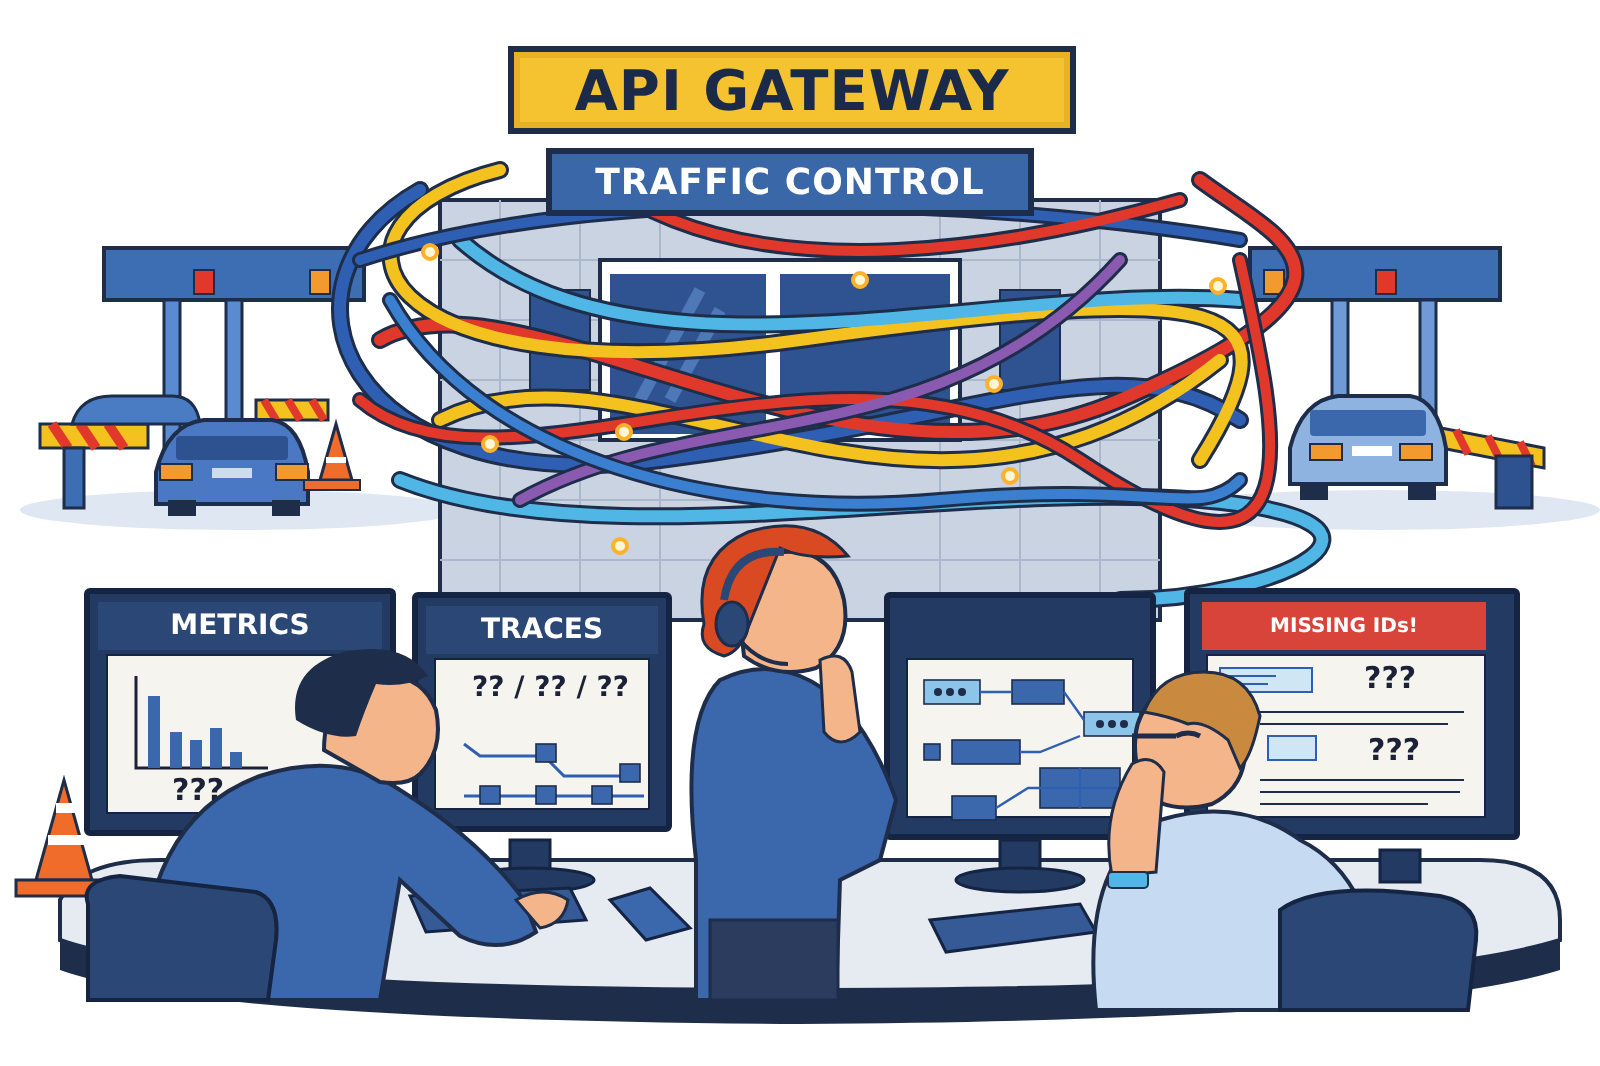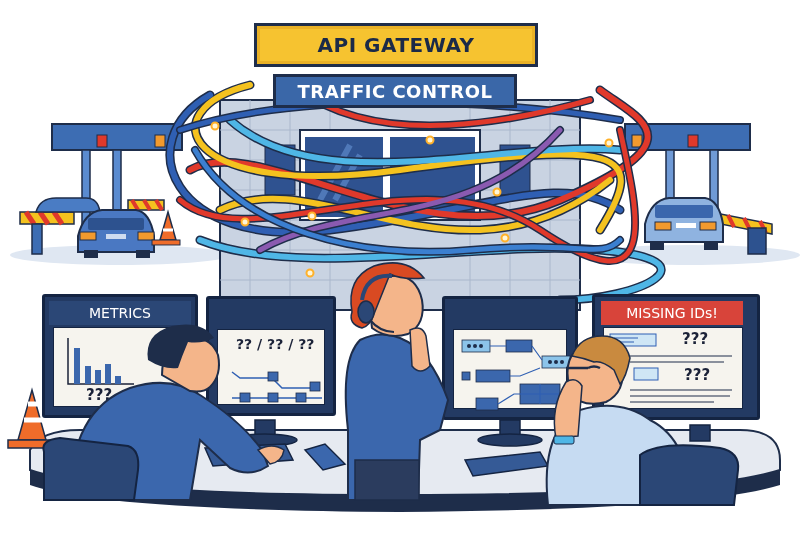--- a/index.html
+++ b/index.html
@@ -9,21 +9,21 @@
   .layer { position: absolute; left: 0; top: 0; }
 
   
   .sign-main {
     position: absolute; left: 254px; top: 23px; width: 284px; height: 44px;
     background: #f6c330; border: 3px solid #1e2d4a; 
     display: flex; align-items: center; justify-content: center;
     box-shadow: inset 0 0 0 3px #e9b126;
   }
   .sign-main span {
-    font-family: "DejaVu Sans", sans-serif; font-weight: bold; font-size: 20px;
+    font-family: "DejaVu Sans", sans-serif; font-weight: bold; font-size: 28px;
     color: #1b2a48; letter-spacing: 0.5px;
   }
   .sign-sub {
     position: absolute; left: 273px; top: 74px; width: 244px; height: 34px;
     background: #3a67a8; border: 3px solid #1e2d4a;
     display: flex; align-items: center; justify-content: center;
   }
   .sign-sub span {
     font-family: "DejaVu Sans", sans-serif; font-weight: bold; font-size: 18px;
     color: #ffffff; letter-spacing: 0.5px;
@@ -32,32 +32,32 @@
   
   .monitor {
     position: absolute; background: #233a63; border: 3px solid #142442; border-radius: 3px;
   }
   .monitor .title-bar {
     position: absolute; left: 4px; right: 4px; top: 4px; height: 24px;
     display: flex; align-items: center; justify-content: center;
     background: #2b4776;
   }
   .monitor .title-bar span {
-    font-family: "DejaVu Sans", sans-serif; font-weight: normal; font-size: 14px; color: #ffffff;
+    font-family: "DejaVu Sans", sans-serif; font-weight: bold; font-size: 14px; color: #ffffff;
   }
   .monitor .screen {
     position: absolute; left: 8px; right: 8px; top: 30px; bottom: 8px;
     background: #f6f4ee; border: 1px solid #142442;
   }
   .qq {
     position: absolute; font-family: "DejaVu Sans", sans-serif; font-weight: bold;
     color: #1b2238; font-size: 15px;
   }
   .missing .title-bar { background: #d8443a; left: 6px; right: 14px; }
-  .missing .title-bar span { font-size: 14px; }
+  .missing .title-bar span { font-size: 10px; }
 </style>
 </head>
 <body>
 
 <div class="scene">
 
   <svg class="layer" width="800" height="533" viewBox="0 0 800 533">
 
     <ellipse cx="120" cy="255" rx="110" ry="10" fill="#dfe7f2"></ellipse>
     <ellipse cx="690" cy="255" rx="110" ry="10" fill="#dfe7f2"></ellipse>
@@ -202,20 +202,23 @@
         <rect x="31" y="38" width="6" height="18" fill="#3b67ad"></rect>
         <rect x="41" y="42" width="6" height="14" fill="#3b67ad"></rect>
         <rect x="51" y="36" width="6" height="20" fill="#3b67ad"></rect>
         <rect x="61" y="48" width="6" height="8" fill="#3b67ad"></rect>
       </svg>
       <span class="qq" style="left:32px; top:58px;">???</span>
     </div>
   </div>
 
   <div class="monitor" style="left:206px; top:296px; width:130px; height:120px;">
+    <div class="title-bar">
+      <span>TRACES</span>
+    </div>
     <div class="screen">
       <span class="qq" style="left:18px; top:6px; font-size:14px;">?? / ?? / ??</span>
       <svg width="112" height="80" viewBox="0 0 112 80" style="position:absolute;left:0;top:0;">
         <path d="M14 42 l8 6 H54 l10 10 H100 M14 68 H104" stroke="#2f5fb3" stroke-width="1.5" fill="none"></path>
         <rect x="50" y="42" width="10" height="9" fill="#3b67ad" stroke="#1e2d4a" stroke-width="0.8"></rect>
         <rect x="92" y="52" width="10" height="9" fill="#3b67ad" stroke="#1e2d4a" stroke-width="0.8"></rect>
         <rect x="22" y="63" width="10" height="9" fill="#3b67ad" stroke="#1e2d4a" stroke-width="0.8"></rect>
         <rect x="50" y="63" width="10" height="9" fill="#3b67ad" stroke="#1e2d4a" stroke-width="0.8"></rect>
         <rect x="78" y="63" width="10" height="9" fill="#3b67ad" stroke="#1e2d4a" stroke-width="0.8"></rect>
       </svg>

